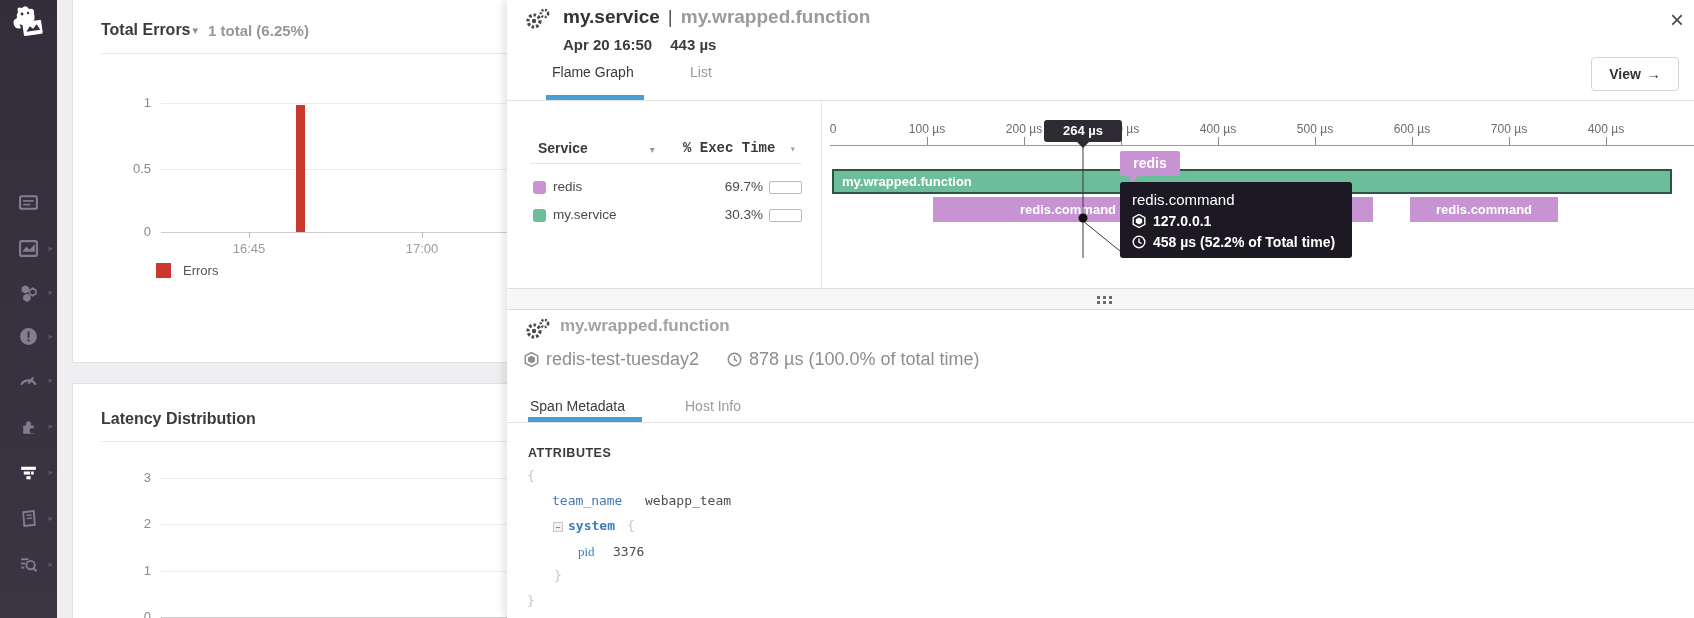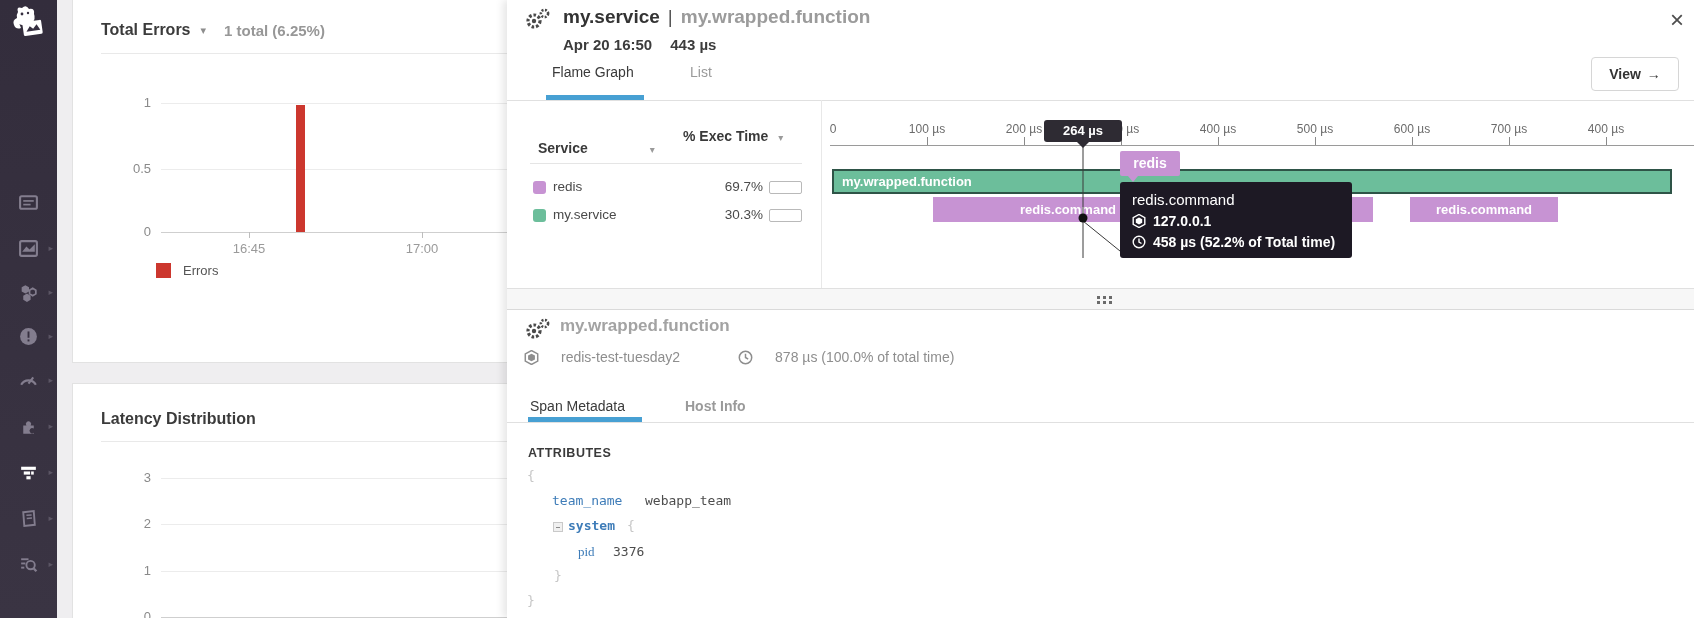--- a/index.html
+++ b/index.html
@@ -13,21 +13,21 @@
   .logo { position:absolute; left:8px; top:4px; width:42px; height:42px; cursor:pointer; }
   .nav-item { position:absolute; left:0; width:57px; height:36px; display:flex;
               align-items:center; justify-content:center; color:#837d8e; cursor:pointer; }
   .nav-item.active { color:#ffffff; }
   .nav-caret { position:absolute; right:4px; top:50%; transform:translateY(-50%);
                font-size:9px; color:#5b5564; }
 
   
   .card { position:absolute; background:#fff; border:1px solid #e2e2e2; }
   .card-title-row { position:absolute; left:28px; top:24px; height:22px; display:flex;
-                    align-items:center; gap:10px; }
+                    align-items:center; gap:2px; }
   .card-title { font-size:16px; font-weight:bold; color:#3b3b3b; }
   .title-caret { font-size:11px; color:#8d8d8d; cursor:pointer; }
   .card-summary { font-size:15px; font-weight:bold; color:#979797; margin-left:8px; }
   .card-divider { position:absolute; left:28px; right:0; height:1px; background:#e9e9e9; }
 
   .gridline { position:absolute; left:88px; right:0; height:1px; background:#ececec; }
   .gridline.zero { background:#cfcfcf; }
   .ylab { position:absolute; width:50px; text-align:right; font-size:13px; color:#8a8a8a; }
   .xlab { position:absolute; font-size:13px; color:#9a9a9a; transform:translateX(-50%); }
   .xtick { position:absolute; width:1px; height:6px; background:#bdbdbd; }
@@ -97,22 +97,22 @@
   
   .resize-bar { position:absolute; left:0; top:288px; width:1187px; height:22px; background:#f7f7f7;
                 border-top:1px solid #e0e0e0; border-bottom:1px solid #dadada; cursor:row-resize; }
   .dots { position:absolute; left:590px; top:7px; width:3px; height:3px; background:#6b6b6b;
           box-shadow:6px 0 #6b6b6b, 12px 0 #6b6b6b, 0 5px #6b6b6b, 6px 5px #6b6b6b, 12px 5px #6b6b6b; }
 
   
   .detail-title { position:absolute; left:53px; top:316px; display:flex; align-items:baseline; gap:22px; }
   .detail-title .main { font-size:17px; font-weight:bold; color:#333; }
   .detail-title .res2 { font-size:17px; font-weight:bold; color:#a3a3a3; }
-  .meta-row { position:absolute; left:17px; top:349px; display:flex; align-items:center; gap:22px;
-              font-size:14px; color:#8e8e8e; }
+  .meta-row { position:absolute; left:17px; top:349px; display:flex; align-items:center; gap:7px;
+              font-size:18px; color:#8e8e8e; }
   .meta-gap { width:14px; }
   .attr-head { position:absolute; left:21px; top:446px; font-size:12.5px; font-weight:bold;
                letter-spacing:.5px; color:#3a3a3a; }
   .mono { font-family:"DejaVu Sans Mono","Liberation Mono",monospace; font-size:13px; }
   .brace { position:absolute; color:#c6c6c6; }
   .akey { color:#3e7cb8; }
   .aval { color:#4d4d4d; }
   .attr-line { position:absolute; white-space:pre; }
   .toggle-box { position:absolute; left:46px; top:522px; width:10px; height:10px; background:#f0f0f0;
                 border:1px solid #c9c9c9; cursor:pointer; }
@@ -276,21 +276,21 @@
     <div class="view-btn">
       <span>View</span>
       <span>→</span>
     </div>
     <div class="hdr-divider" style="top:100px"></div>
 
     <div class="th" style="left:31px; top:140px;">
       <span>Service</span>
       <span class="th-caret" style="margin-left:58px">▾</span>
     </div>
-    <div class="th" style="left:176px; top:128px;">
+    <div class="th" style="left:176px; top:140px;font-family:Liberation Mono, monospace;">
       <span>% Exec Time</span>
       <span class="th-caret">▾</span>
     </div>
     <div style="position:absolute; left:23px; top:163px; width:272px; height:1px; background:#e5e5e5;"></div>
 
     <div class="svc-row" style="top:179px">
       <span class="svc-swatch" style="background:#c793d3"></span>
       <span class="svc-name">redis</span>
       <span class="svc-pct">69.7%</span>
       <span class="svc-bar"><span class="svc-bar-fill" style="width:70%"></span></span>
@@ -381,21 +381,21 @@
       <span>redis-test-tuesday2</span>
       <span class="meta-gap"></span>
       <svg width="15" height="15" viewBox="0 0 14 14">
         <circle cx="7" cy="7" r="5.8" fill="none" stroke="#8e8e8e" stroke-width="1.4"></circle>
         <polyline points="7,3.5 7,7 9.5,8.5" fill="none" stroke="#8e8e8e" stroke-width="1.4"></polyline>
       </svg>
       <span>878 µs (100.0% of total time)</span>
     </div>
 
     <span class="tab active" style="left:23px; top:398px;">Span Metadata</span>
-    <span class="tab" style="left:178px; top:398px;font-weight:bold;">Host Info</span>
+    <span class="tab" style="left:178px; top:398px;">Host Info</span>
     <div class="tab-underline" style="left:21px; top:417px; width:114px;"></div>
     <div class="hdr-divider" style="top:422px"></div>
 
     <div class="attr-head">ATTRIBUTES</div>
 
     <span class="attr-line mono brace" style="left:20px; top:468px;">{</span>
     <span class="attr-line mono akey" style="left:45px; top:493px;">team_name</span>
     <span class="attr-line mono aval" style="left:138px; top:493px;">webapp_team</span>
     <span class="toggle-box"></span>
     <span class="attr-line mono akey" style="left:61px; top:518px; font-weight:bold;">system</span>

